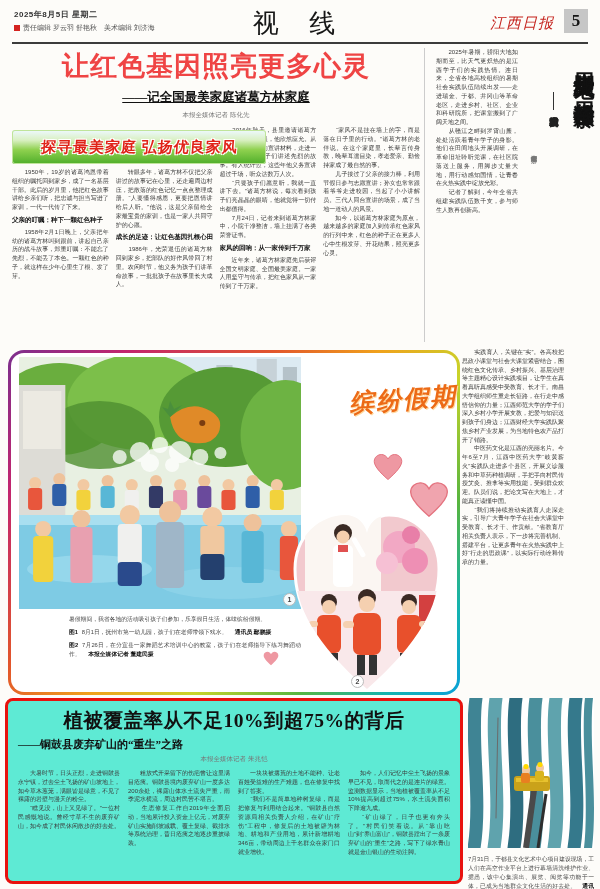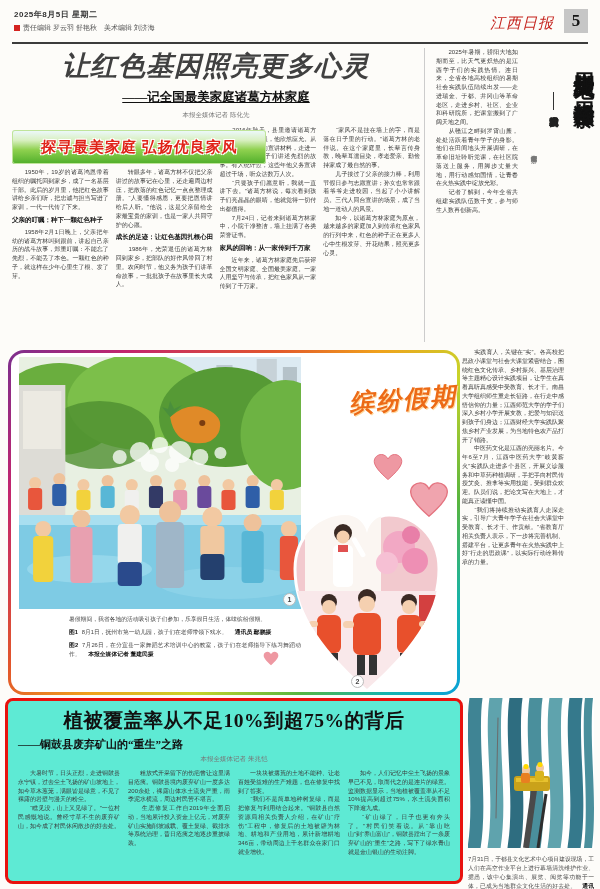--- a/index.html
+++ b/index.html
@@ -15,21 +15,21 @@
   .mh-section{position:absolute;left:50%;top:0;transform:translateX(-50%);
       font-family:"Liberation Serif","DejaVu Serif",serif;font-size:26px;letter-spacing:12px;color:#161616;white-space:nowrap;}
   .mh-paper{position:absolute;right:34px;top:8px;color:#c5231e;font-family:"Liberation Serif","DejaVu Serif",serif;
       font-style:italic;font-weight:normal;font-size:15px;letter-spacing:1px;white-space:nowrap;}
   .mh-page{position:absolute;right:0;top:3px;width:24px;height:24px;background:#c6c6c6;color:#141414;
       font-weight:bold;font-size:17px;display:flex;align-items:center;justify-content:center;
       font-family:"Liberation Serif","DejaVu Serif",serif;}
 
   
   .ma{position:absolute;left:12px;top:46px;width:408px;}
-  .ma-h1{margin:2px 0 0;text-align:center;font-size:27px;font-weight:bold;color:#404040;letter-spacing:1px;font-style:italic;}
+  .ma-h1{margin:2px 0 0;text-align:center;font-size:27px;font-weight:bold;color:#ef4444;letter-spacing:1px;}
   .ma-sub{text-align:center;font-size:12.5px;font-weight:bold;color:#111;margin-top:5px;text-decoration:underline;}
   .ma-by{text-align:center;font-size:6.5px;color:#777;margin-top:5px;}
   .ma-cols{position:relative;margin-top:6px;height:226px;display:flex;gap:7px;overflow:hidden;}
   .col{flex:1;overflow:hidden;}
   .ct{font-size:6px;line-height:1.46;color:#3a3a3a;text-align:justify;white-space:pre-line;}
   .csub{font-size:6.5px;font-weight:bold;color:#0e0e0e;margin:4px 0 3px;white-space:nowrap;
         font-family:"Liberation Serif","DejaVu Serif",serif;}
   .pad40{padding-top:42px;}
   .banner{position:absolute;left:0;top:4px;width:254px;height:34px;border-radius:3px;z-index:2;
       background:linear-gradient(#eef9ff 0%,#d9f0c2 30%,#8fd14f 58%,#4fae2a 100%);
@@ -88,20 +88,21 @@
 <body>
 
 <div class="page">
 
   <div class="masthead">
     <div class="mh-date">2025年8月5日 星期二</div>
     <div class="mh-editors">
       <span class="red-sq"></span>
       <span>责任编辑 罗云羽 舒艳秋　美术编辑 刘济海</span>
     </div>
+    <div class="mh-section">视 线</div>
     <div class="mh-paper">江西日报</div>
     <div class="mh-page">5</div>
   </div>
 
   <div class="ma">
     <h1 class="ma-h1 serif">让红色基因照亮更多心灵</h1>
     <div class="ma-sub serif">——记全国最美家庭诸葛方林家庭</div>
     <div class="ma-by">本报全媒体记者 陈化先</div>
     <div class="ma-cols">
       <div class="banner">

